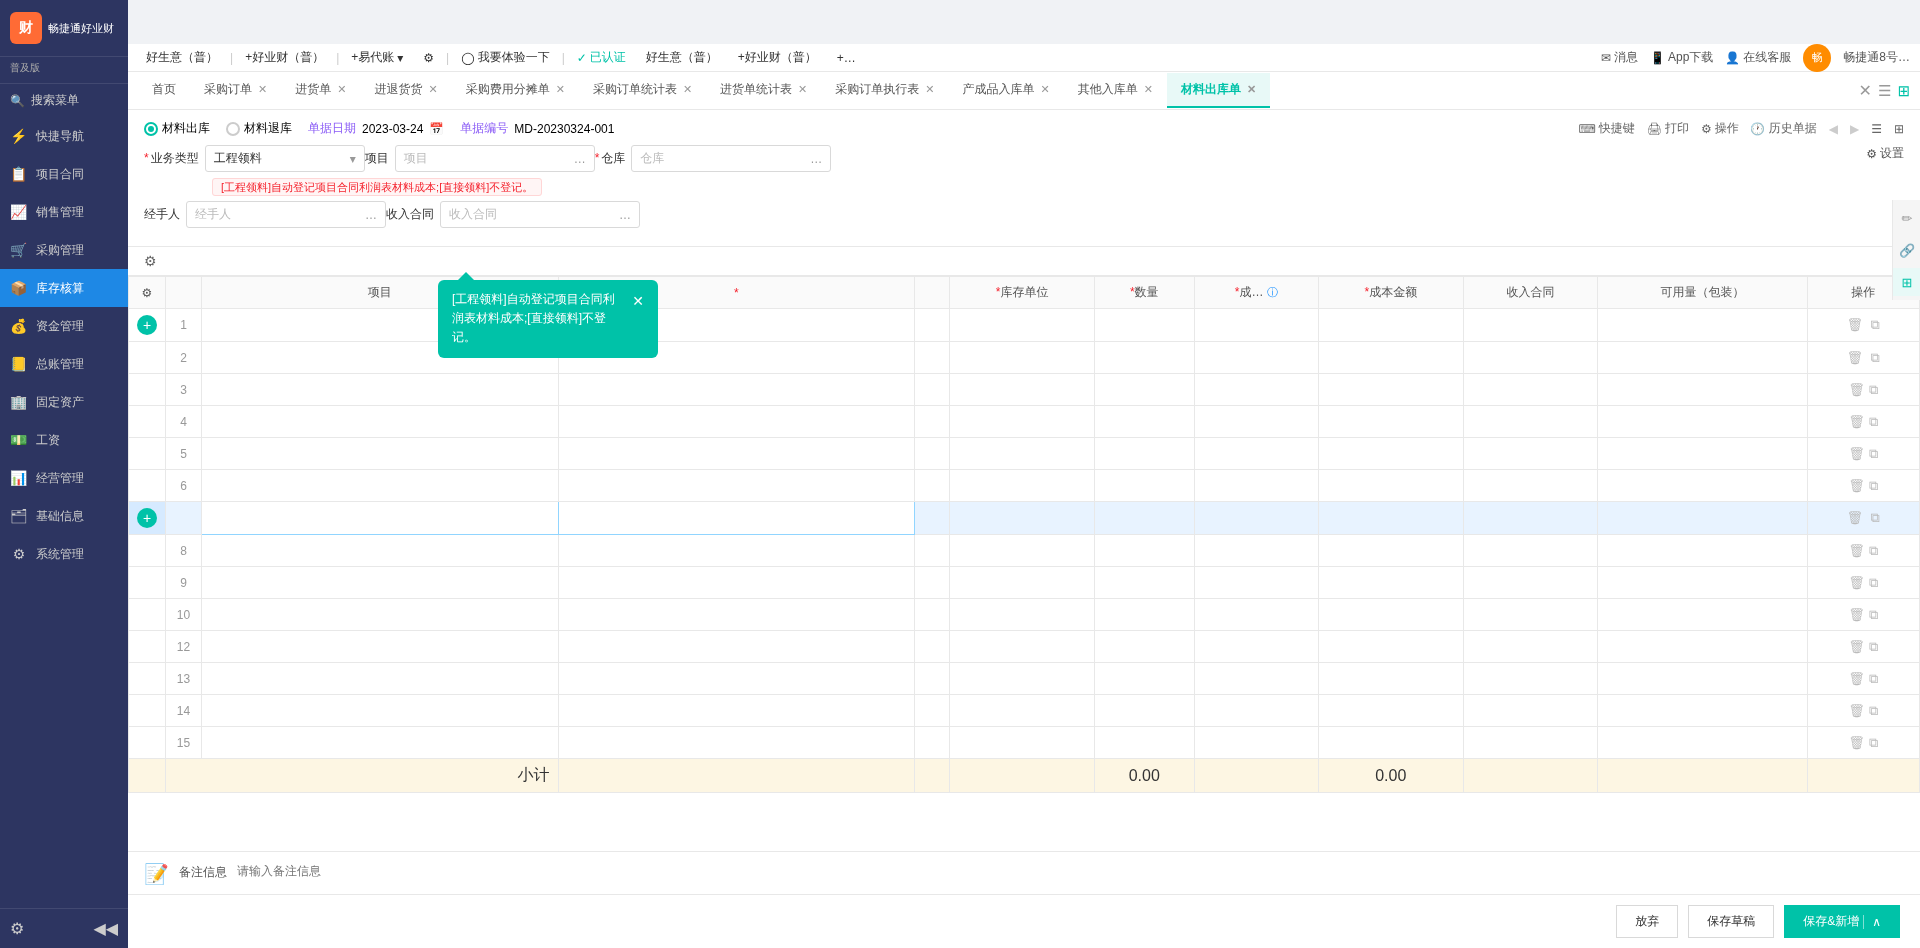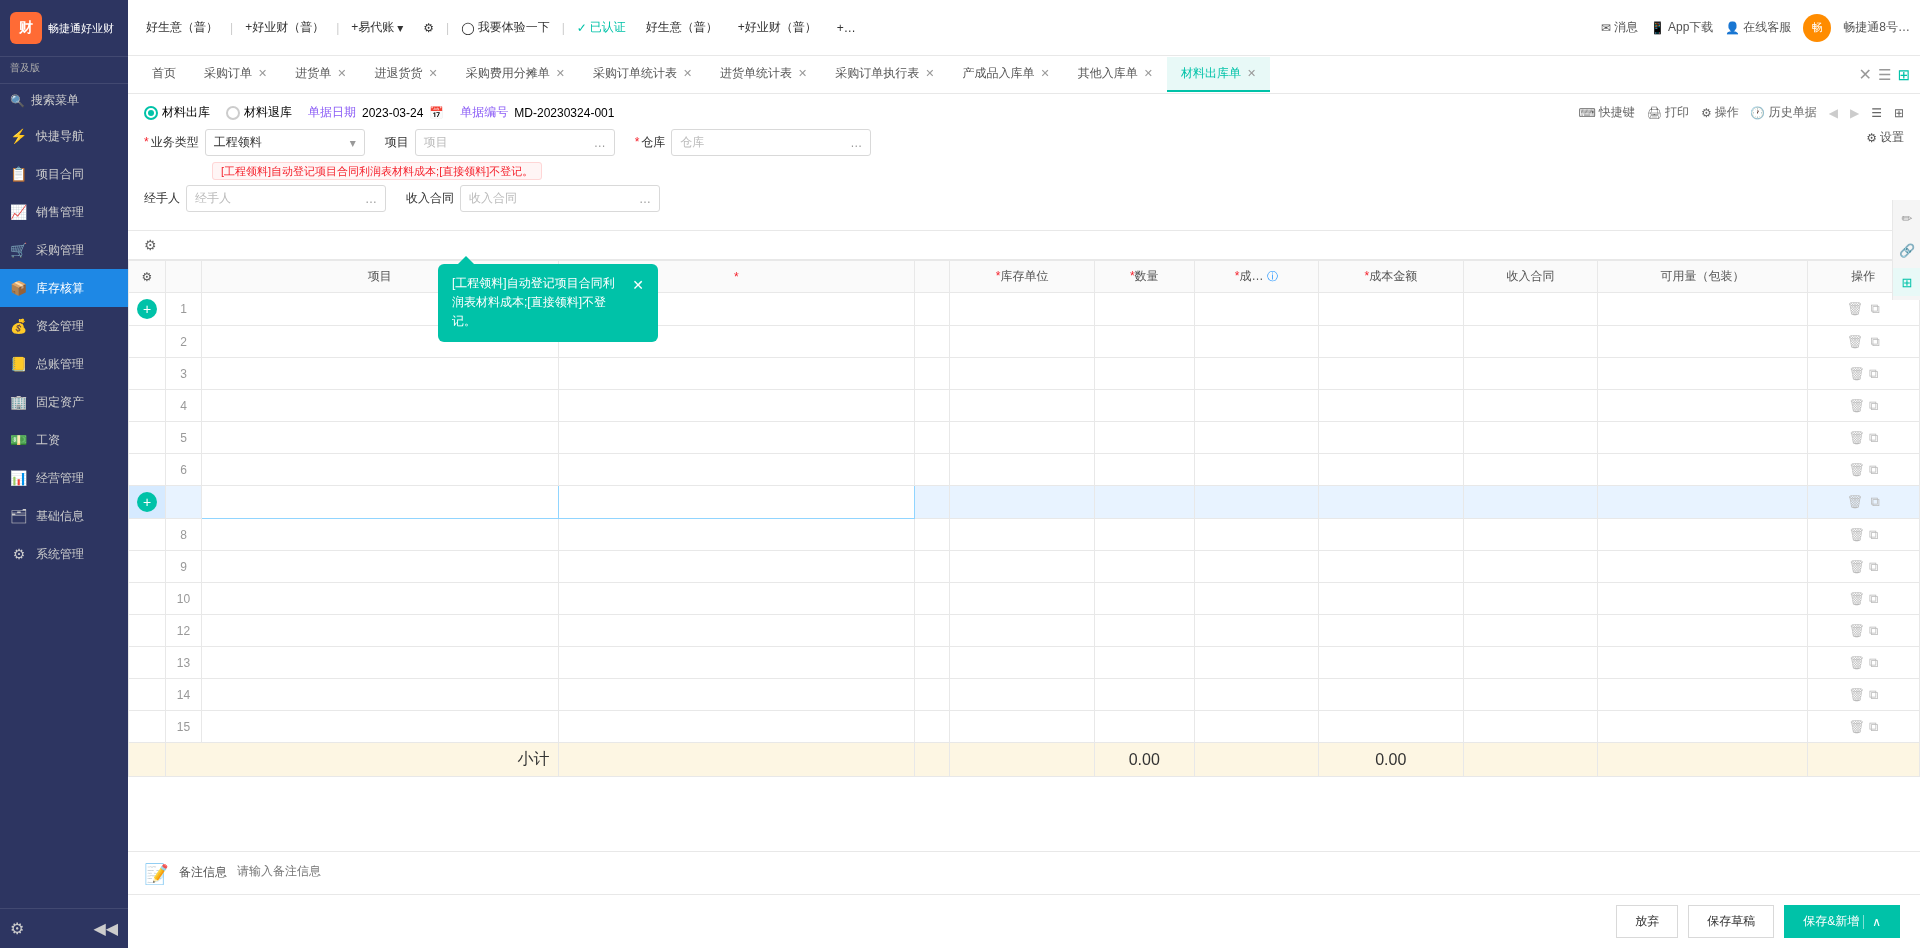--- a/index.html
+++ b/index.html
@@ -16,48 +16,48 @@
     .sidebar-item { padding: 10px 10px; display: flex; align-items: center; gap: 8px; cursor: pointer; color: #ccc; font-size: 12px; }
     .sidebar-item.active { background: #1e88e5; color: #fff; }
     .sidebar-item-icon { width: 18px; height: 18px; display: flex; align-items: center; justify-content: center; font-size: 14px; flex-shrink: 0; }
     .sidebar-bottom { padding: 10px; display: flex; justify-content: space-between; border-top: 1px solid rgba(255,255,255,0.1); }
     .sidebar-bottom-btn { color: #ccc; cursor: pointer; font-size: 16px; }
 
     
     .main { flex: 1; display: flex; flex-direction: column; height: 948px; overflow: hidden; }
 
     
-    .topbar { background: #fff; height: 56px; display: flex; align-items: center; padding: 0 10px; border-bottom: 1px solid #e8e8e8; gap: 4px; flex-shrink: 0; }
+    .topbar { background: #fff; height: 28px; display: flex; align-items: center; padding: 0 10px; border-bottom: 1px solid #e8e8e8; gap: 4px; flex-shrink: 0; margin-top: 44px; }
     .topbar-item { padding: 4px 8px; font-size: 12px; color: #333; cursor: pointer; white-space: nowrap; display: flex; align-items: center; gap: 3px; }
     .topbar-divider { color: #ccc; }
     .topbar-right { margin-left: auto; display: flex; align-items: center; gap: 12px; font-size: 12px; color: #555; }
     .topbar-right-item { display: flex; align-items: center; gap: 3px; cursor: pointer; }
     .user-avatar { width: 28px; height: 28px; border-radius: 50%; background: #ff8c00; display: flex; align-items: center; justify-content: center; color: #fff; font-size: 11px; }
 
     
     .navtabs { background: #fff; height: 38px; display: flex; align-items: center; padding: 0 10px; border-bottom: 1px solid #e8e8e8; gap: 0; flex-shrink: 0; overflow-x: auto; }
     .navtab { padding: 8px 14px; font-size: 12px; color: #555; cursor: pointer; white-space: nowrap; display: flex; align-items: center; gap: 3px; border-bottom: 2px solid transparent; }
-    .navtab.active { color: #00c2a8; border-bottom: 2px solid #00c2a8; font-weight: 400; }
+    .navtab.active { color: #00c2a8; border-bottom: 2px solid #00c2a8; font-weight: 700; }
     .navtab-close { color: #999; font-size: 11px; margin-left: 3px; }
 
     
     .page-content { flex: 1; overflow: auto; background: #f5f6fa; display: flex; flex-direction: column; }
     .form-container { background: #fff; margin: 0; padding: 10px 16px; border-bottom: 1px solid #e8e8e8; }
     .radio-item { display: flex; align-items: center; gap: 4px; cursor: pointer; font-size: 12px; }
     .radio-dot { width: 14px; height: 14px; border-radius: 50%; border: 2px solid #00c2a8; display: flex; align-items: center; justify-content: center; }
     .radio-dot.checked::after { content: ''; width: 6px; height: 6px; border-radius: 50%; background: #00c2a8; }
     .radio-dot.unchecked { border-color: #ccc; }
     .form-header-item { display: flex; align-items: center; gap: 6px; font-size: 12px; }
     .form-header-label { color: #8b5cf6; }
     .form-header-value { color: #000000; font-weight: 500; }
     .form-header-icon { color: #1890ff; cursor: pointer; }
     .form-action-btn { font-size: 12px; color: #666; cursor: pointer; display: flex; align-items: center; gap: 3px; }
 
     
-    .form-row { display: flex; align-items: flex-start; gap: 20px; margin-bottom: 8px; position: relative; text-align: right; }
+    .form-row { display: flex; align-items: flex-start; margin-bottom: 8px; position: relative; text-align: right; }
     .form-field { display: flex; align-items: center; gap: 6px; }
     .form-label { color: #333; font-size: 12px; white-space: nowrap; }
     .form-label.required::before { content: '*'; color: #f5222d; margin-right: 2px; }
     .form-select { border: 1px solid #d9d9d9; border-radius: 3px; padding: 4px 8px; font-size: 12px; min-width: 160px; color: #333; display: flex; align-items: center; justify-content: space-between; cursor: pointer; }
     .form-select-arrow { color: #999; }
 
     
     .table-wrapper { flex: 1; background: #fff; overflow: auto; }
     .data-table { width: 100%; border-collapse: collapse; min-width: 1300px; }
     .data-table th { background: #fafafa; border: 1px solid #e8e8e8; padding: 7px 8px; font-size: 12px; color: #555; font-weight: 500; white-space: nowrap; text-align: center; position: sticky; top: 0; z-index: 5; }

